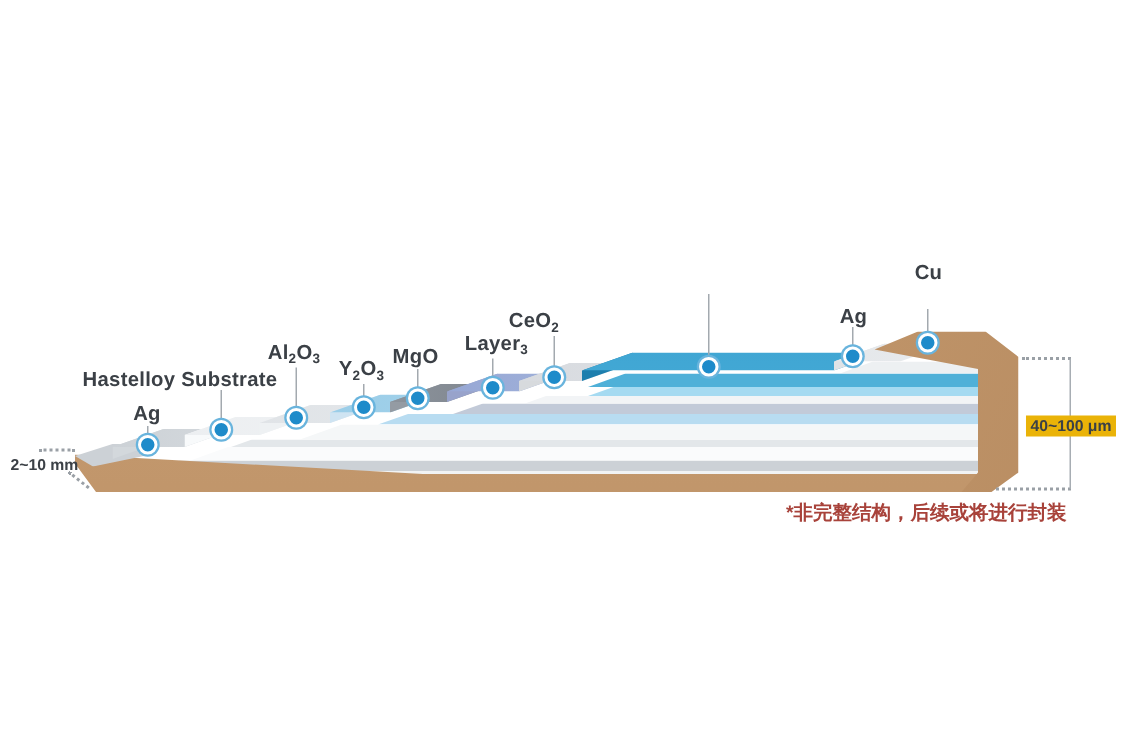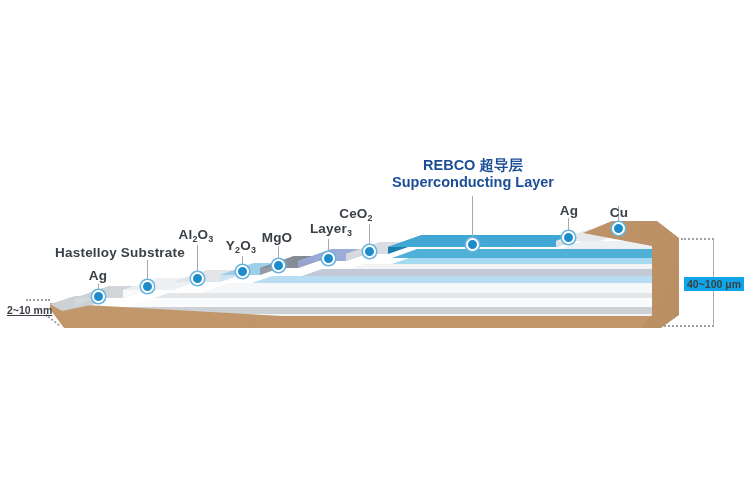--- a/index.html
+++ b/index.html
@@ -8,24 +8,24 @@
   .shape{position:absolute;left:0;top:0;width:750px;height:500px;}
   .dot{position:absolute;width:9px;height:9px;border-radius:50%;
        background:#1e8bca;border:2px solid #ffffff;
        box-shadow:0 0 0 1.5px #69b4dd;}
   .leader{position:absolute;width:1.5px;background:#a3a9af;}
   .layer-label{position:absolute;transform:translateX(-50%);white-space:nowrap;
        font-size:13.5px;font-weight:bold;color:#3b4046;letter-spacing:.2px;}
   .layer-label sub{font-size:9px;font-weight:bold;vertical-align:-3px;}
   .rebco-label{position:absolute;transform:translateX(-50%);text-align:center;
        font-weight:bold;color:#1b4e96;line-height:17px;font-size:14.5px;white-space:nowrap;}
-  .note{position:absolute;font-weight:bold;color:#3b4046;text-decoration:underline;}
+  .note{position:absolute;font-weight:bold;color:#3b4046;}
   .dotted-h{position:absolute;border-top:2px dotted #9aa0a6;height:0;}
   .thick-line{position:absolute;width:0;border-left:1.5px solid #a7adb3;}
-  .thick-label{position:absolute;transform:translate(-50%,-50%);background:#0ea5e9;
+  .thick-label{position:absolute;transform:translate(-50%,-50%);background:#eab308;
        padding:1px 3px;font-size:10.5px;font-weight:bold;color:#3b4046;white-space:nowrap;}
   .footnote{position:absolute;font-size:13px;font-weight:bold;color:#a8423a;white-space:nowrap;}
 </style>
 </head>
 <body>
 
 <div class="stage">
 
   <div class="shape" style="background:#edf0f2;clip-path:polygon(582px 241px,658px 241px,658px 249px,560px 249px)"></div>
   <div class="shape" style="background:#4fb0d8;clip-path:polygon(417px 249px,658px 249px,658px 258px,392px 258px)"></div>
@@ -93,30 +93,27 @@
       <div class="leader" style="left: 368.5px; top: 224px; height: 22px;"></div>
       <div class="dot" style="left: 362.5px; top: 244.5px;"></div>
       <div class="layer-label" style="left: 356px; top: 206px;"><span>CeO</span><sub>2</sub></div>
       <div class="leader" style="left: 471.5px; top: 196px; height: 43px;"></div>
       <div class="dot" style="left: 465.5px; top: 237.5px;"></div>
       <div class="leader" style="left: 567.5px; top: 218px; height: 14px;"></div>
       <div class="dot" style="left: 561.5px; top: 230.5px;"></div>
       <div class="layer-label" style="left: 569px; top: 203px;"><span>Ag</span></div>
       <div class="leader" style="left: 617.5px; top: 206px; height: 17px;"></div>
       <div class="dot" style="left: 611.5px; top: 221.5px;"></div>
-      <div class="layer-label" style="left: 619px; top: 205px;"><span>Cu</span></div>
+      <div class="layer-label" style="left: 619px; top: 174px;"><span>Cu</span></div>
     </div>
 
-  <div class="rebco-label" style="left:473px;top:157px;">
-    <div>REBCO 超导层</div>
-    <div>Superconducting Layer</div>
-  </div>
 
   <div class="dotted-h" style="left:26px;top:299px;width:24px;"></div>
   <div class="dotted-h" style="left:44px;top:319px;width:17px;transform:rotate(38deg);"></div>
   <div class="note" style="left:7px;top:304px;font-size:10.5px;">2~10 mm</div>
 
   <div class="dotted-h" style="left:681px;top:238px;width:33px;"></div>
   <div class="dotted-h" style="left:664px;top:325px;width:50px;"></div>
   <div class="thick-line" style="left:713px;top:239px;height:87px;"></div>
   <div class="thick-label" style="left:714px;top:284px;">40~100 μm</div>
 
+  <div class="footnote" style="left:524px;top:333px;">*非完整结构，后续或将进行封装</div>
 </div>
 
 </body></html>

